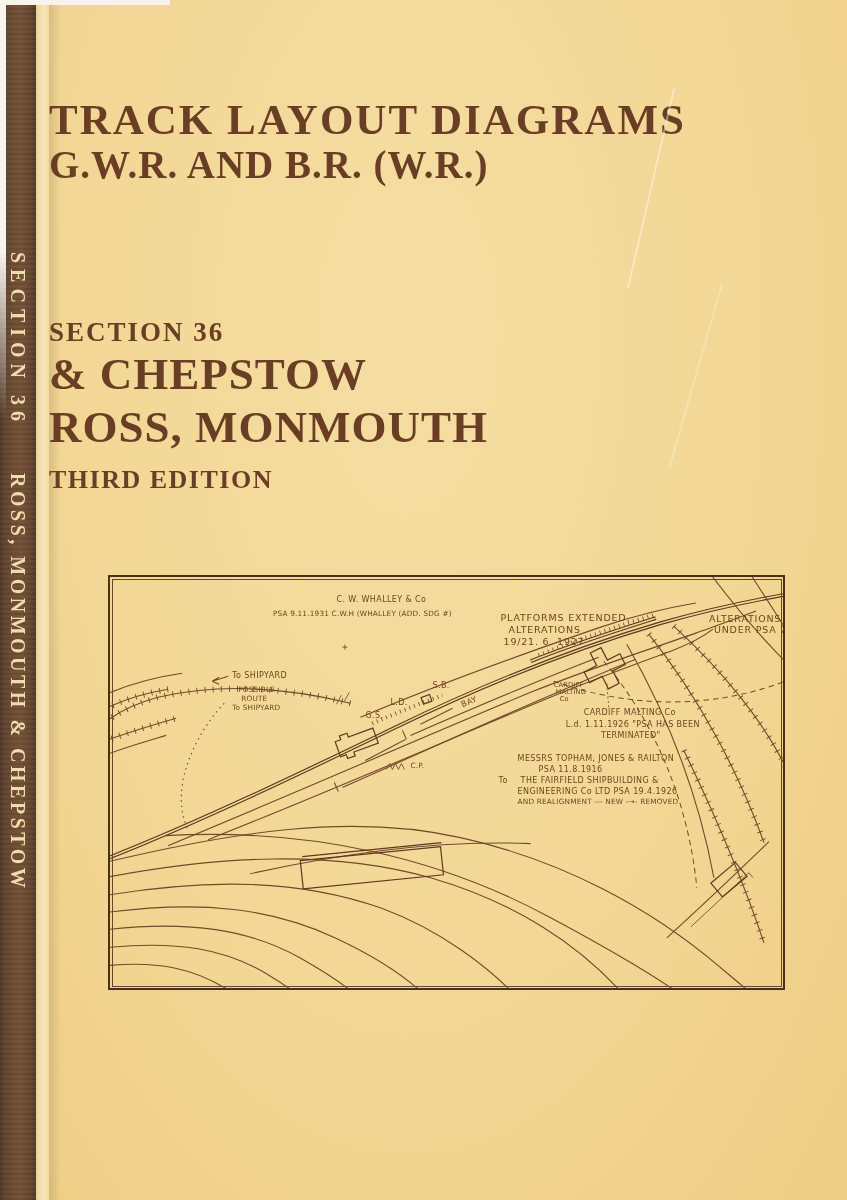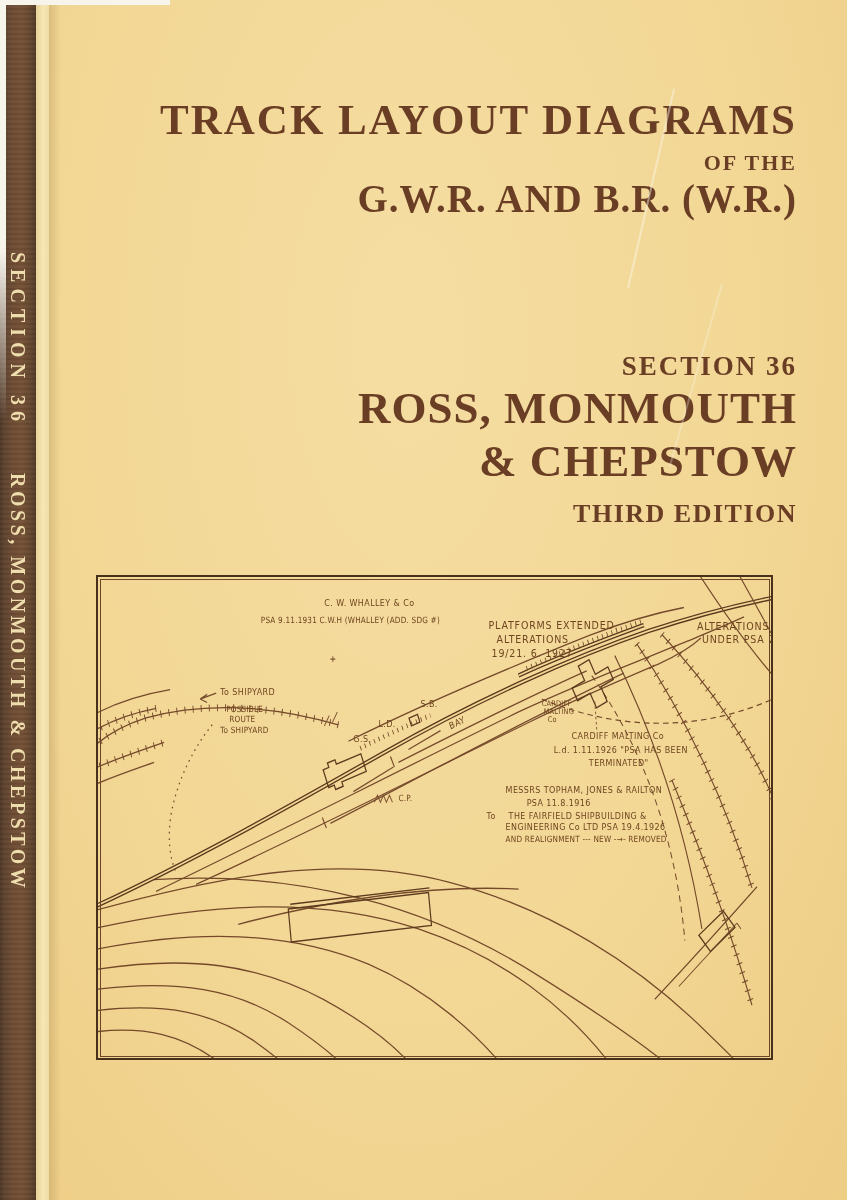--- a/index.html
+++ b/index.html
@@ -16,39 +16,39 @@
   .spine-rot span{color:#eeddad;font-weight:bold;font-size:20px;white-space:nowrap;}
   .spine-sec{letter-spacing:6px;margin-right:46px;}
   .spine-title{letter-spacing:3.5px;}
   .hinge{position:absolute;left:36px;top:0;width:13px;height:1200px;
     background:linear-gradient(90deg,#e8d298,#f6e7b6 55%,#f0dca4);}
   
   .cover{position:absolute;left:49px;top:0;right:0;bottom:0;
     background:radial-gradient(ellipse at 45% 28%, #f5dda2 0%, #f2d795 55%, #eecd85 100%);}
   .cover::before{content:'';position:absolute;left:0;top:0;bottom:0;width:12px;
     background:linear-gradient(90deg,rgba(110,80,35,0.18),rgba(110,80,35,0));}
-  .cover-inner{position:absolute;left:0;right:50px;top:0;text-align:right;color:#6a3e24;}
+  .cover-inner{position:absolute;left:0;right:50px;top:0;text-align:left;color:#6a3e24;}
   .t1{margin-top:97px;font-size:43px;font-weight:bold;letter-spacing:2px;line-height:1.05;}
   .t2{margin-top:8px;font-size:22px;font-weight:bold;letter-spacing:2px;}
   .t3{font-size:39px;font-weight:bold;letter-spacing:1px;}
   .sec{margin-top:130px;font-size:27px;font-weight:bold;letter-spacing:2px;}
   .sub{font-size:45px;font-weight:bold;letter-spacing:1px;line-height:1.17;}
-  .ed{margin-top:12px;font-size:26px;font-weight:bold;letter-spacing:1.5px;padding-left:28px;}
+  .ed{margin-top:12px;font-size:26px;font-weight:bold;letter-spacing:1.5px;}
   .author{position:absolute;right:79px;top:1078px;font-size:28px;font-weight:bold;
     letter-spacing:1px;color:#6a3e24;}
   
   .edge-top{position:absolute;left:0;top:0;width:170px;height:5px;background:#f7f4ec;z-index:5;}
   .edge-left{position:absolute;left:0;top:0;width:6px;height:420px;z-index:5;
     background:linear-gradient(180deg,#f7f4ec 60%,rgba(247,244,236,0));}
   .crease1{position:absolute;left:650px;top:86px;width:2px;height:205px;
     background:rgba(252,250,242,0.45);transform:rotate(13deg);border-radius:2px;z-index:4;}
   .crease2{position:absolute;left:695px;top:280px;width:1.5px;height:190px;
     background:rgba(252,250,242,0.28);transform:rotate(16deg);z-index:4;}
   
-  .frame{position:absolute;left:47px;top:575px;width:677px;height:485px;
+  .frame{position:absolute;left:59px;top:575px;width:677px;height:415px;
     border:2.5px solid #48301a;box-sizing:border-box;}
   .frame-inner{position:absolute;inset:1.5px;border:1px solid #6a4527;pointer-events:none;z-index:2;}
   .frame svg{position:absolute;inset:0;width:100%;height:100%;overflow:hidden;}
   
   .g-t1 path,.t1x{stroke:#74492a;stroke-width:1.1;fill:none;}
   .t2x{stroke:#7c512f;stroke-width:0.9;fill:none;}
   .dbl{stroke:#59371c;stroke-width:3.8;fill:none;}
   .dblc{stroke:#f2d795;stroke-width:1.5;fill:none;}
   .tk{stroke:#74492a;stroke-width:6;stroke-dasharray:0.9 7.2;fill:none;}
   .tks{stroke:#6f4526;stroke-width:4;stroke-dasharray:0.8 4.2;fill:none;}
@@ -69,25 +69,24 @@
   <div class="spine"></div>
   <div class="spine-rot">
     <span class="spine-sec">SECTION 36</span>
     <span class="spine-title">ROSS, MONMOUTH &amp; CHEPSTOW</span>
   </div>
   <div class="hinge"></div>
 
   <div class="cover">
     <div class="cover-inner">
       <div class="t1">TRACK LAYOUT DIAGRAMS</div>
-      <div class="t2">OF THE</div>
       <div class="t3">G.W.R. AND B.R. (W.R.)</div>
       <div class="sec">SECTION 36</div>
+      <div class="sub">&amp; CHEPSTOW</div>
       <div class="sub">ROSS, MONMOUTH</div>
-      <div class="sub">&amp; CHEPSTOW</div>
       <div class="ed">THIRD EDITION</div>
     </div>
 
     <div class="frame">
       <svg viewBox="0 0 672 410" preserveAspectRatio="none">
 
         <g class="g-t1">
           <path d="M -6,285 C 120,255 240,235 350,260 C 450,282 540,330 610,390 C 632,408 648,422 658,432"></path>
           <path d="M -6,300 C 110,278 220,272 320,300 C 400,323 470,365 520,425"></path>
           <path d="M -6,318 C 100,300 190,302 270,330 C 330,352 380,390 412,425"></path>

